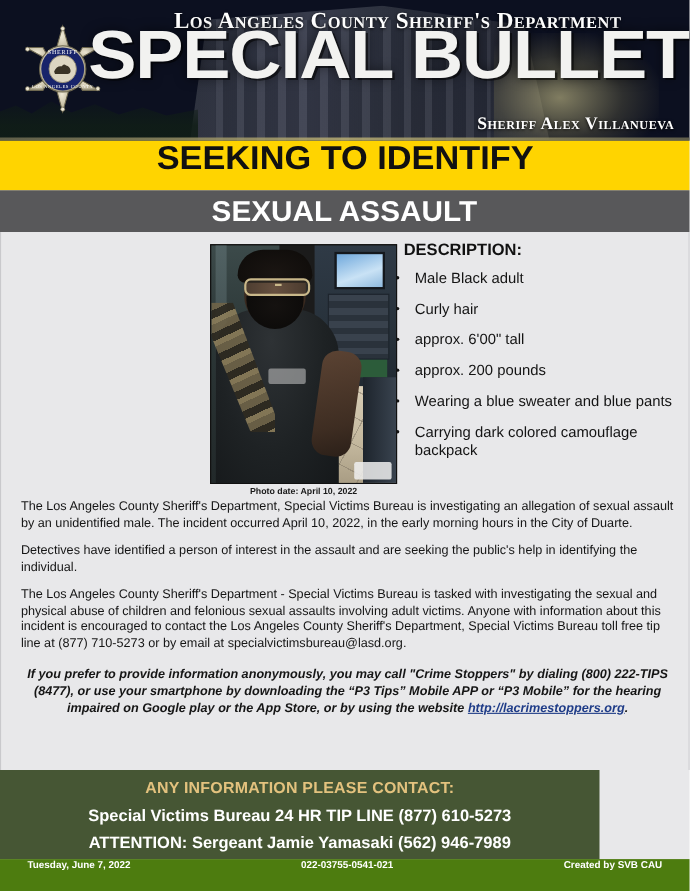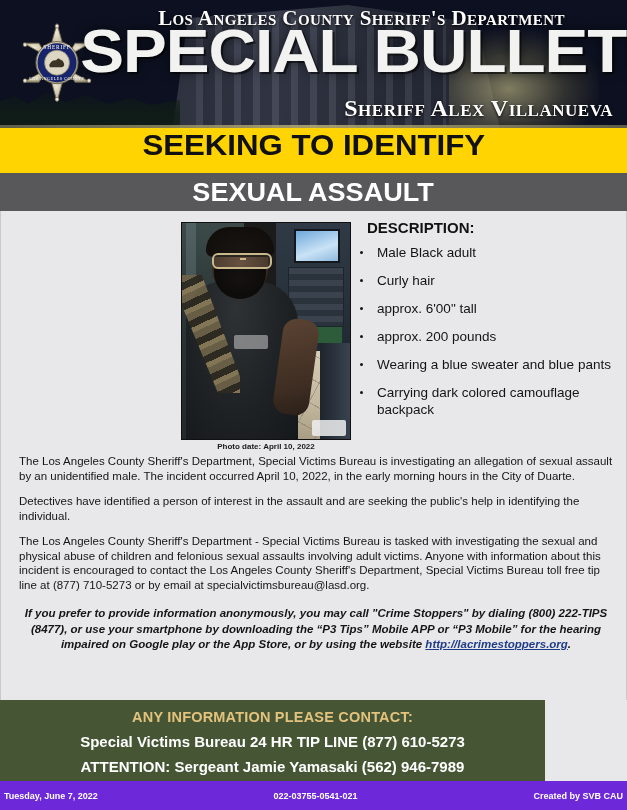--- a/index.html
+++ b/index.html
@@ -127,21 +127,21 @@
       2px 2px 0 rgba(0,0,0,0.55),
       0 0 10px rgba(0,0,0,0.55);
     white-space: nowrap;
   }
   .sheriff-name {
     position: absolute;
     right: 14px; bottom: 6px;
     font-family: "Liberation Serif", serif;
     font-variant: small-caps;
     font-weight: bold;
-    font-size: 24px;
+    font-size: 16px;
     letter-spacing: 0.5px;
     color: #ffffff;
     text-shadow: 0 1px 3px rgba(0,0,0,0.95);
     white-space: nowrap;
   }
 
   
   .bar-yellow {
     position: relative;
     width: 627px;
@@ -183,21 +183,21 @@
     width: 627px;
     height: 489px;
     background: #e8e8ea;
     border-left: 1px solid #c9c9cc;
     border-right: 1px solid #c9c9cc;
     box-sizing: border-box;
   }
 
   .photo-block {
     position: absolute;
-    left: 180px; top: 11px;
+    left: 190px; top: 11px;
     width: 170px;
   }
   .photo {
     position: relative;
     width: 170px;
     height: 218px;
     overflow: hidden;
     background: #1b1b1b;
     border: 1px solid #101010;
     box-sizing: border-box;
@@ -412,25 +412,24 @@
     font-family: "Liberation Sans", sans-serif;
     font-weight: bold;
     font-size: 15px;
     color: #ffffff;
     margin-top: 8px;
   }
   .footer-black {
     position: relative;
     width: 627px;
     height: 29px;
-    background: #6d28d9;
+    background: #4d7c0f;
     display: flex;
-    align-items: center;
     box-sizing: border-box;
-    padding: 0 4px;
+    padding: 0 25px;
   }
   .fb-left, .fb-center, .fb-right {
     font-family: "Liberation Sans", sans-serif;
     font-weight: bold;
     font-size: 9px;
     color: #ffffff;
     white-space: nowrap;
   }
   .fb-left { flex: 0 0 auto; }
   .fb-center { flex: 1 1 auto; text-align: center; }

